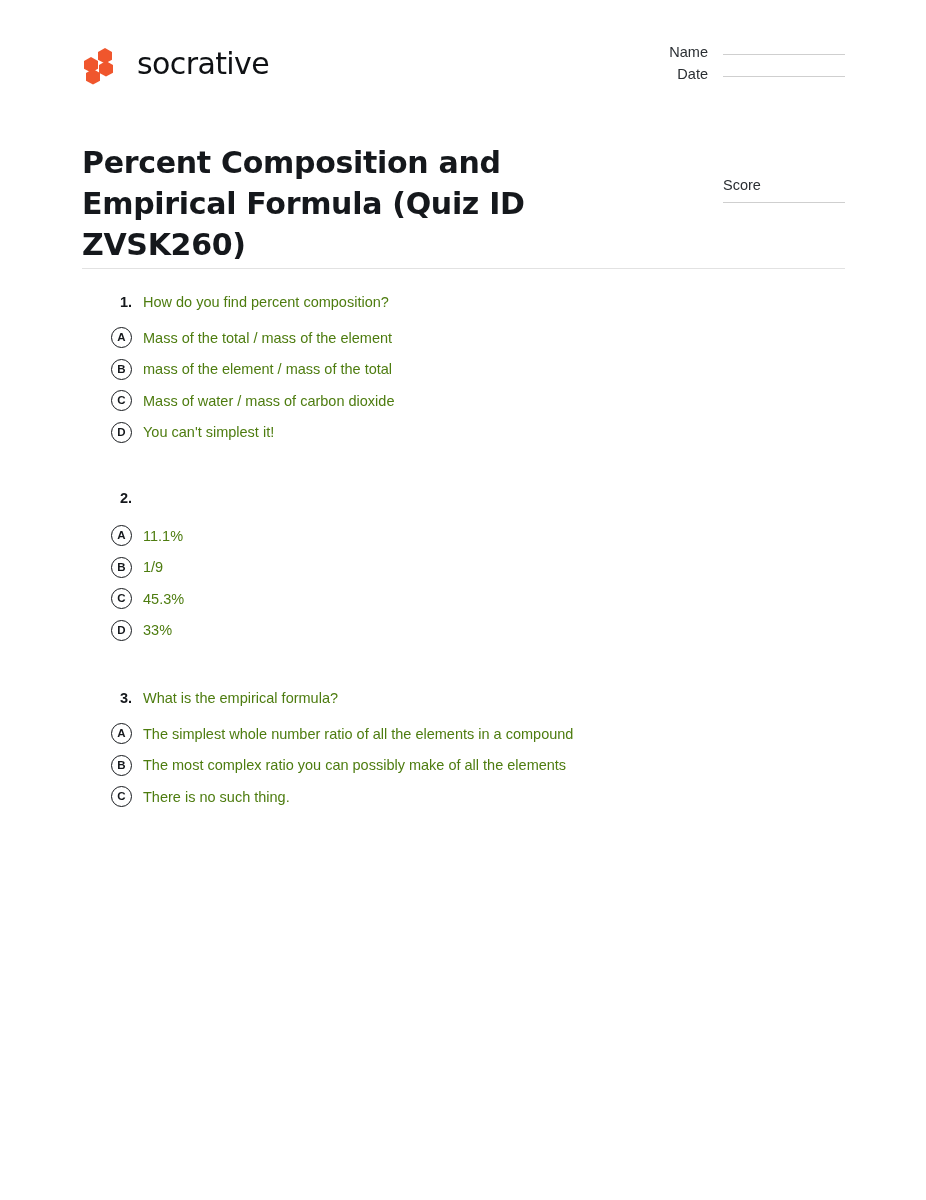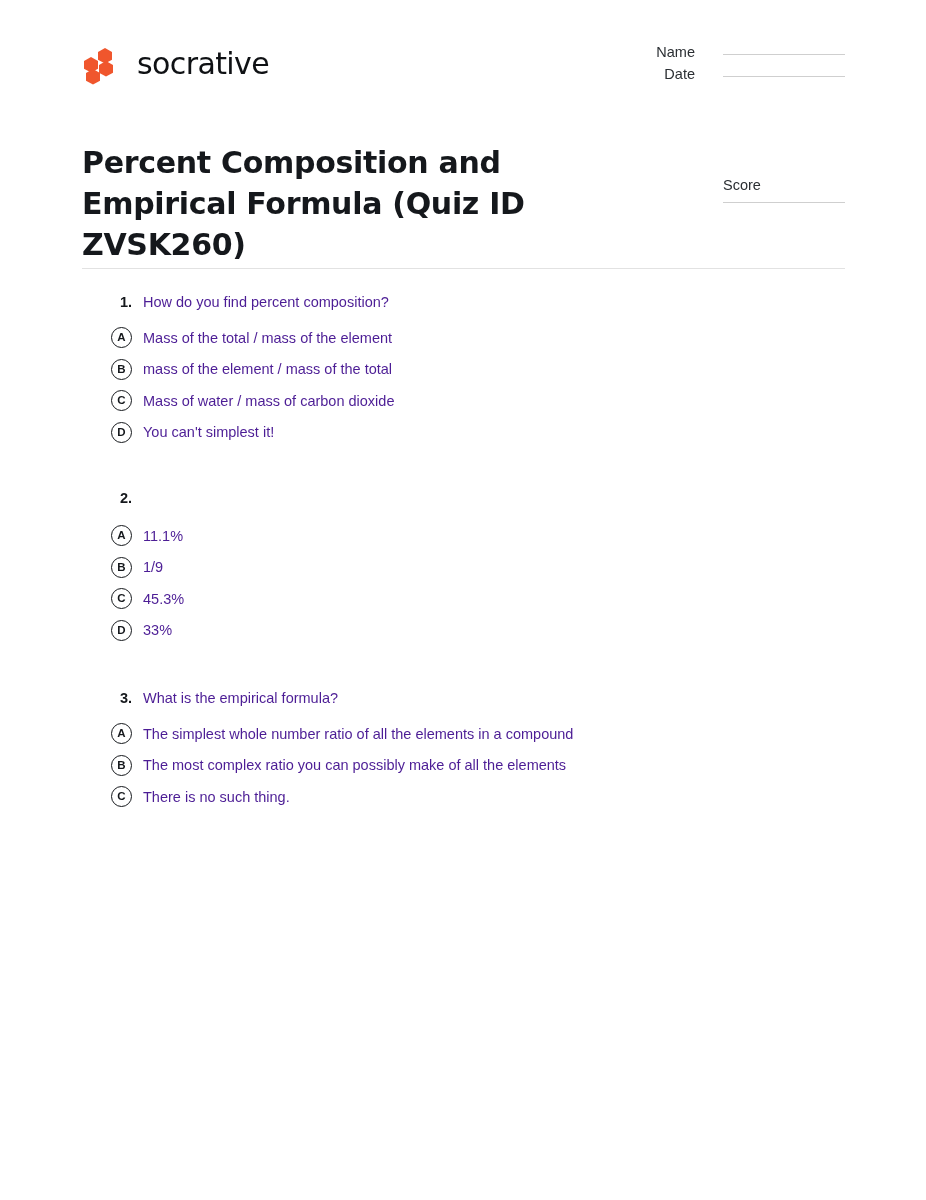--- a/index.html
+++ b/index.html
@@ -76,21 +76,21 @@
   .fields {
     position: absolute;
     right: 0;
     top: 0;
     width: 300px;
   }
   .field-row {
     display: flex;
     align-items: baseline;
     justify-content: flex-end;
-    gap: 28px;
+    gap: 15px;
     height: 22px;
   }
   .field-label {
     font-size: 14.5px;
     color: #2b2f33;
     font-weight: 400;
     white-space: nowrap;
     text-align: right;
   }
   .field-rule {
@@ -158,21 +158,21 @@
     width: 61px;
     flex: 0 0 61px;
     text-align: right;
     padding-right: 11px;
     font-size: 14.5px;
     font-weight: bold;
     color: #15181c;
   }
   .question-text {
     font-size: 14.5px;
-    color: #4c1d95;
+    color: #4d7c0f;
     line-height: 20px;
   }
 
   .option-row {
     display: flex;
     align-items: center;
     height: 31.5px;
   }
   .option-bubble {
     width: 61px;
@@ -189,21 +189,21 @@
     display: flex;
     align-items: center;
     justify-content: center;
     font-size: 11.5px;
     font-weight: bold;
     line-height: 1;
     color: #15181c;
   }
   .option-text {
     font-size: 14.5px;
-    color: #4c1d95;
+    color: #4d7c0f;
     line-height: 20px;
   }
 </style>
 </head>
 <body>
 
 <div class="page">
 
   <div class="header">
 

